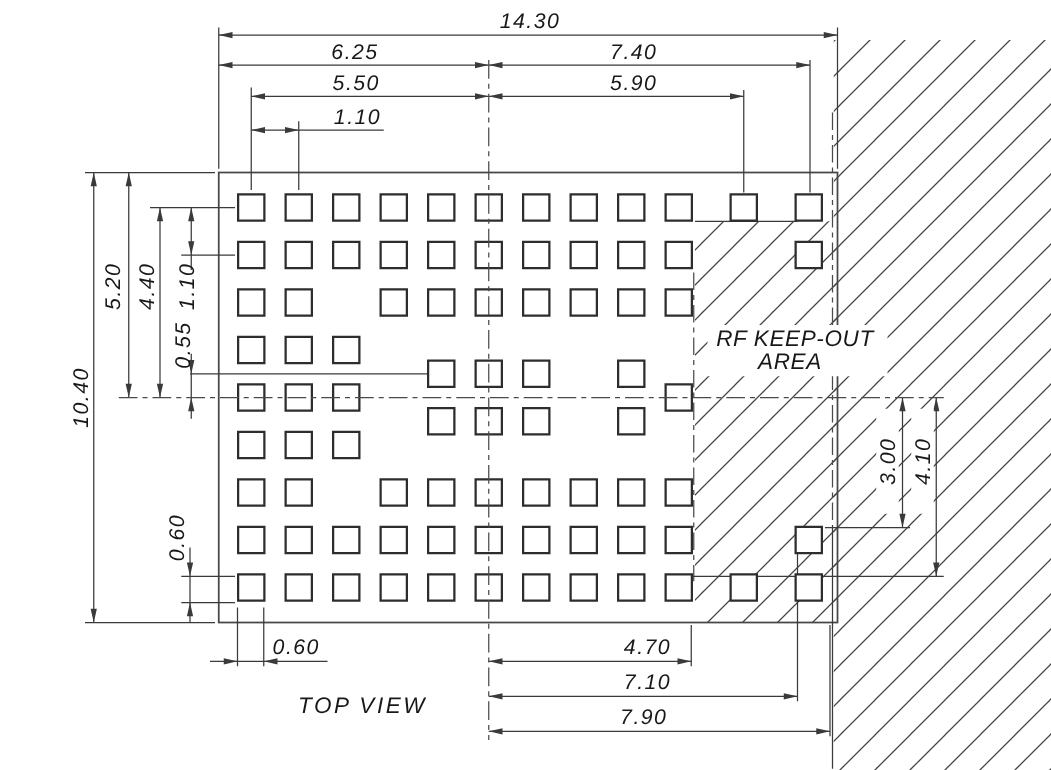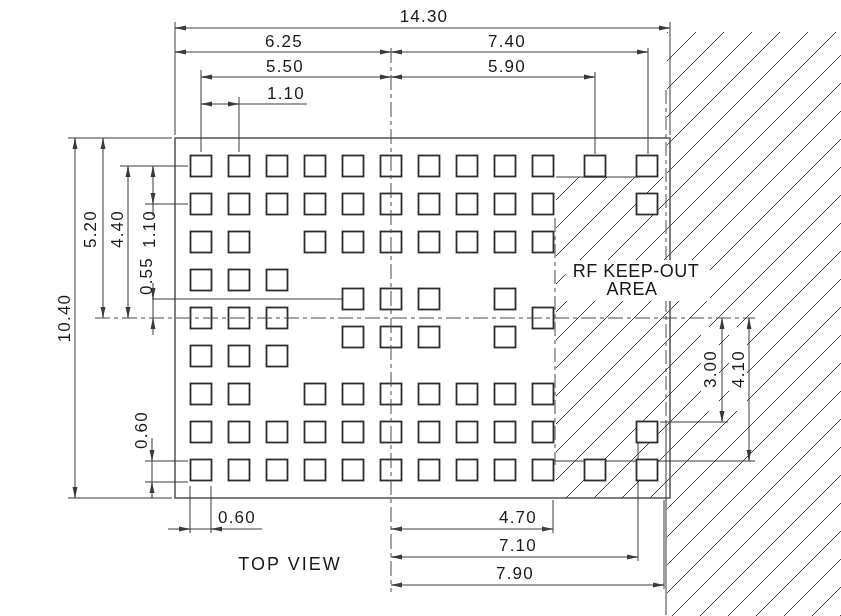--- a/index.html
+++ b/index.html
@@ -1,17 +1,17 @@
 <!DOCTYPE html>
 <html><head>
 <meta charset="utf-8">
 <style>
   html,body{margin:0;padding:0;background:#fff;}
   .stage{position:relative;width:841px;height:616px;background:#fff;overflow:hidden;
-         font-family:"Liberation Sans", sans-serif;}
+         font-family:"Liberation Sans", sans-serif;font-style:italic;}
   svg{display:block;}
   svg text{font-family:"Liberation Sans", sans-serif;fill:#181818;}
 </style>
 </head>
 <body>
 
 <div class="stage">
   <svg id="drawing" width="841" height="616" viewBox="0 0 841 616" xmlns="http://www.w3.org/2000/svg">
       <rect x="0" y="0" width="841" height="616" fill="#ffffff"></rect>
       <defs>

